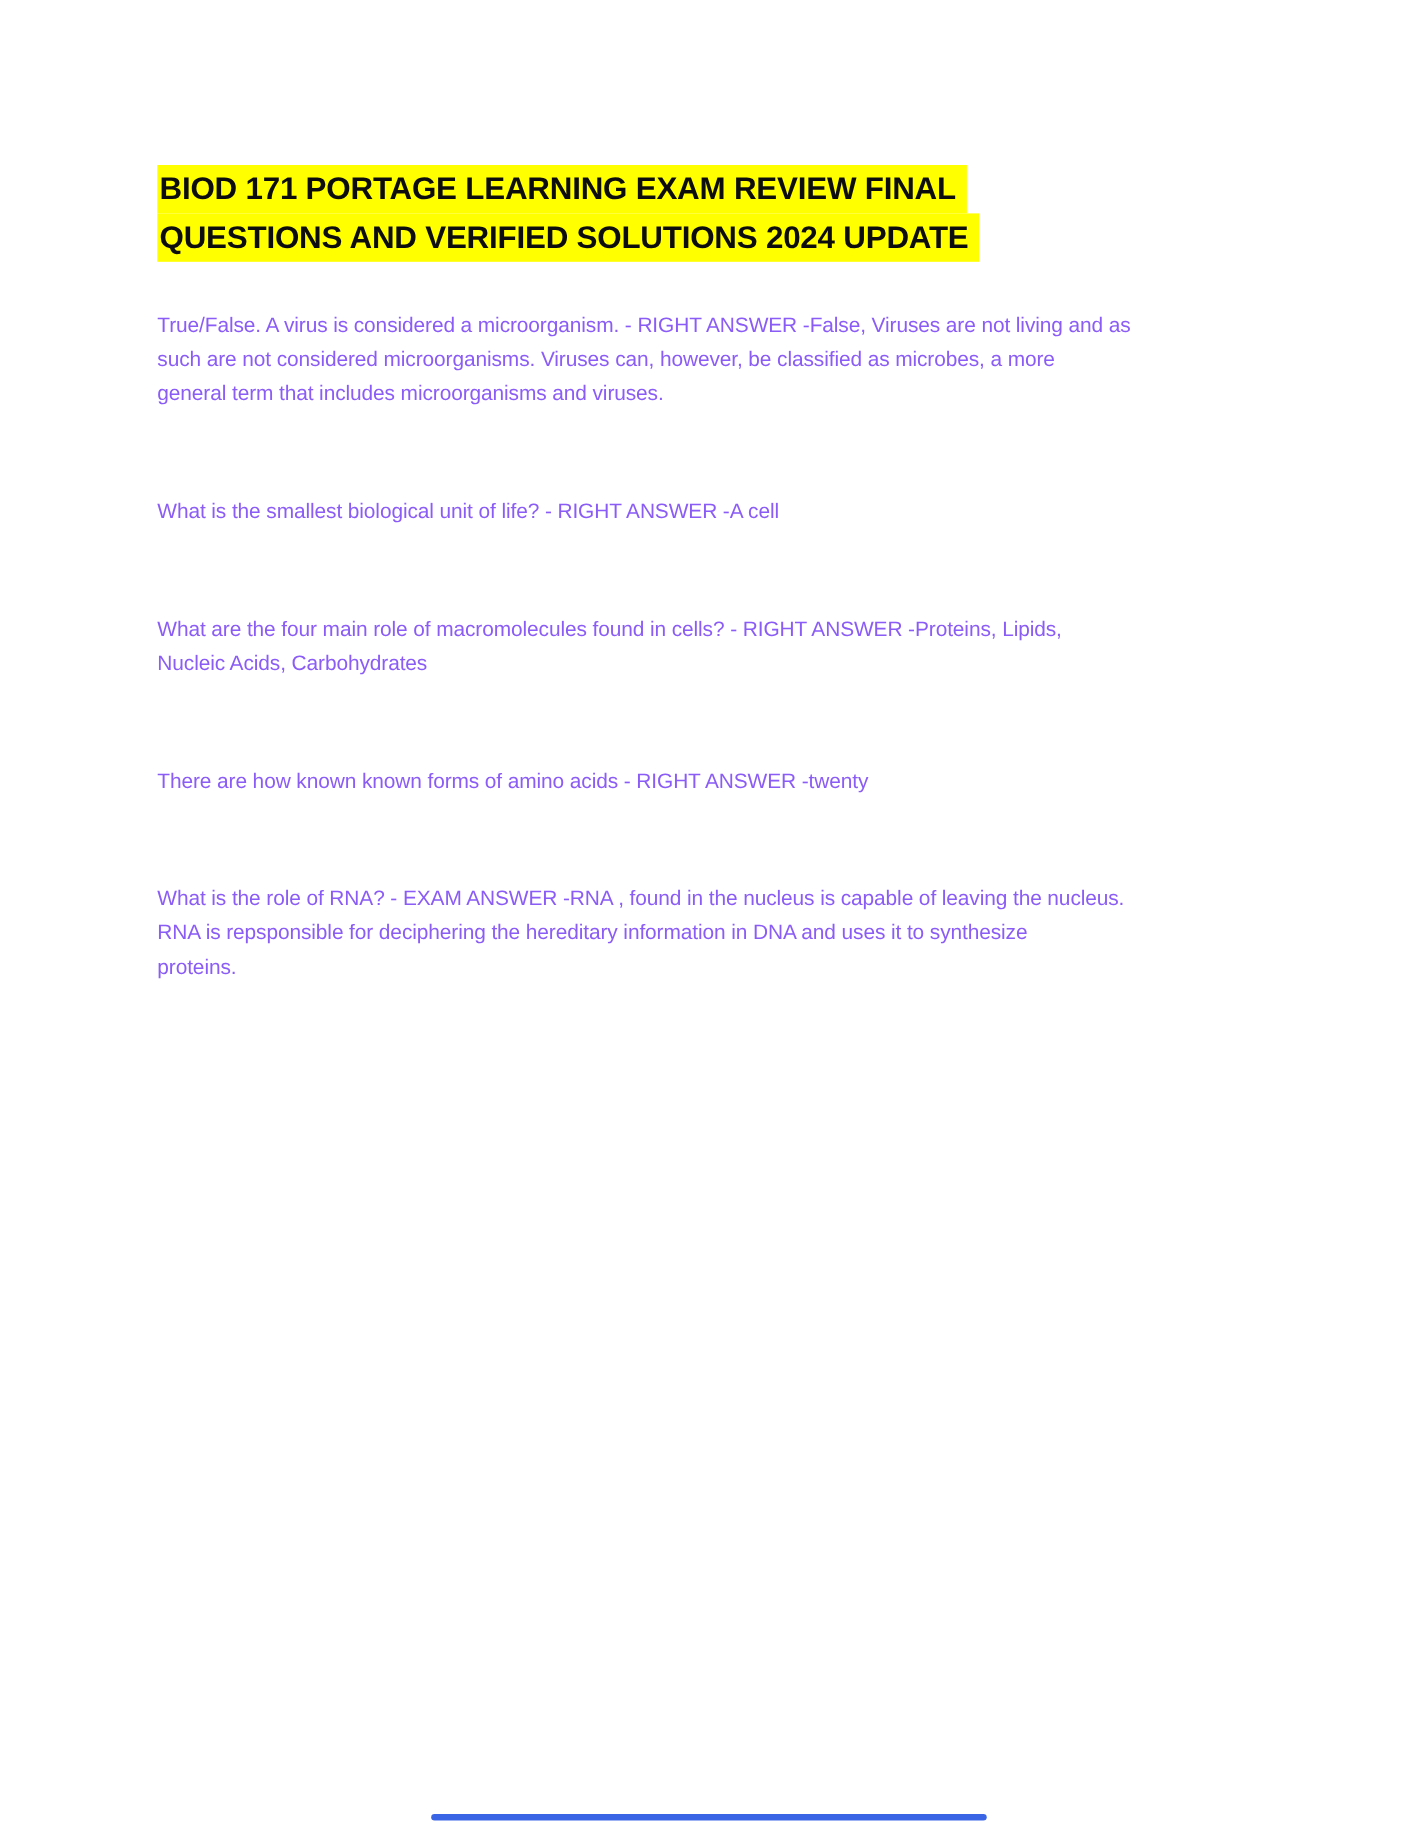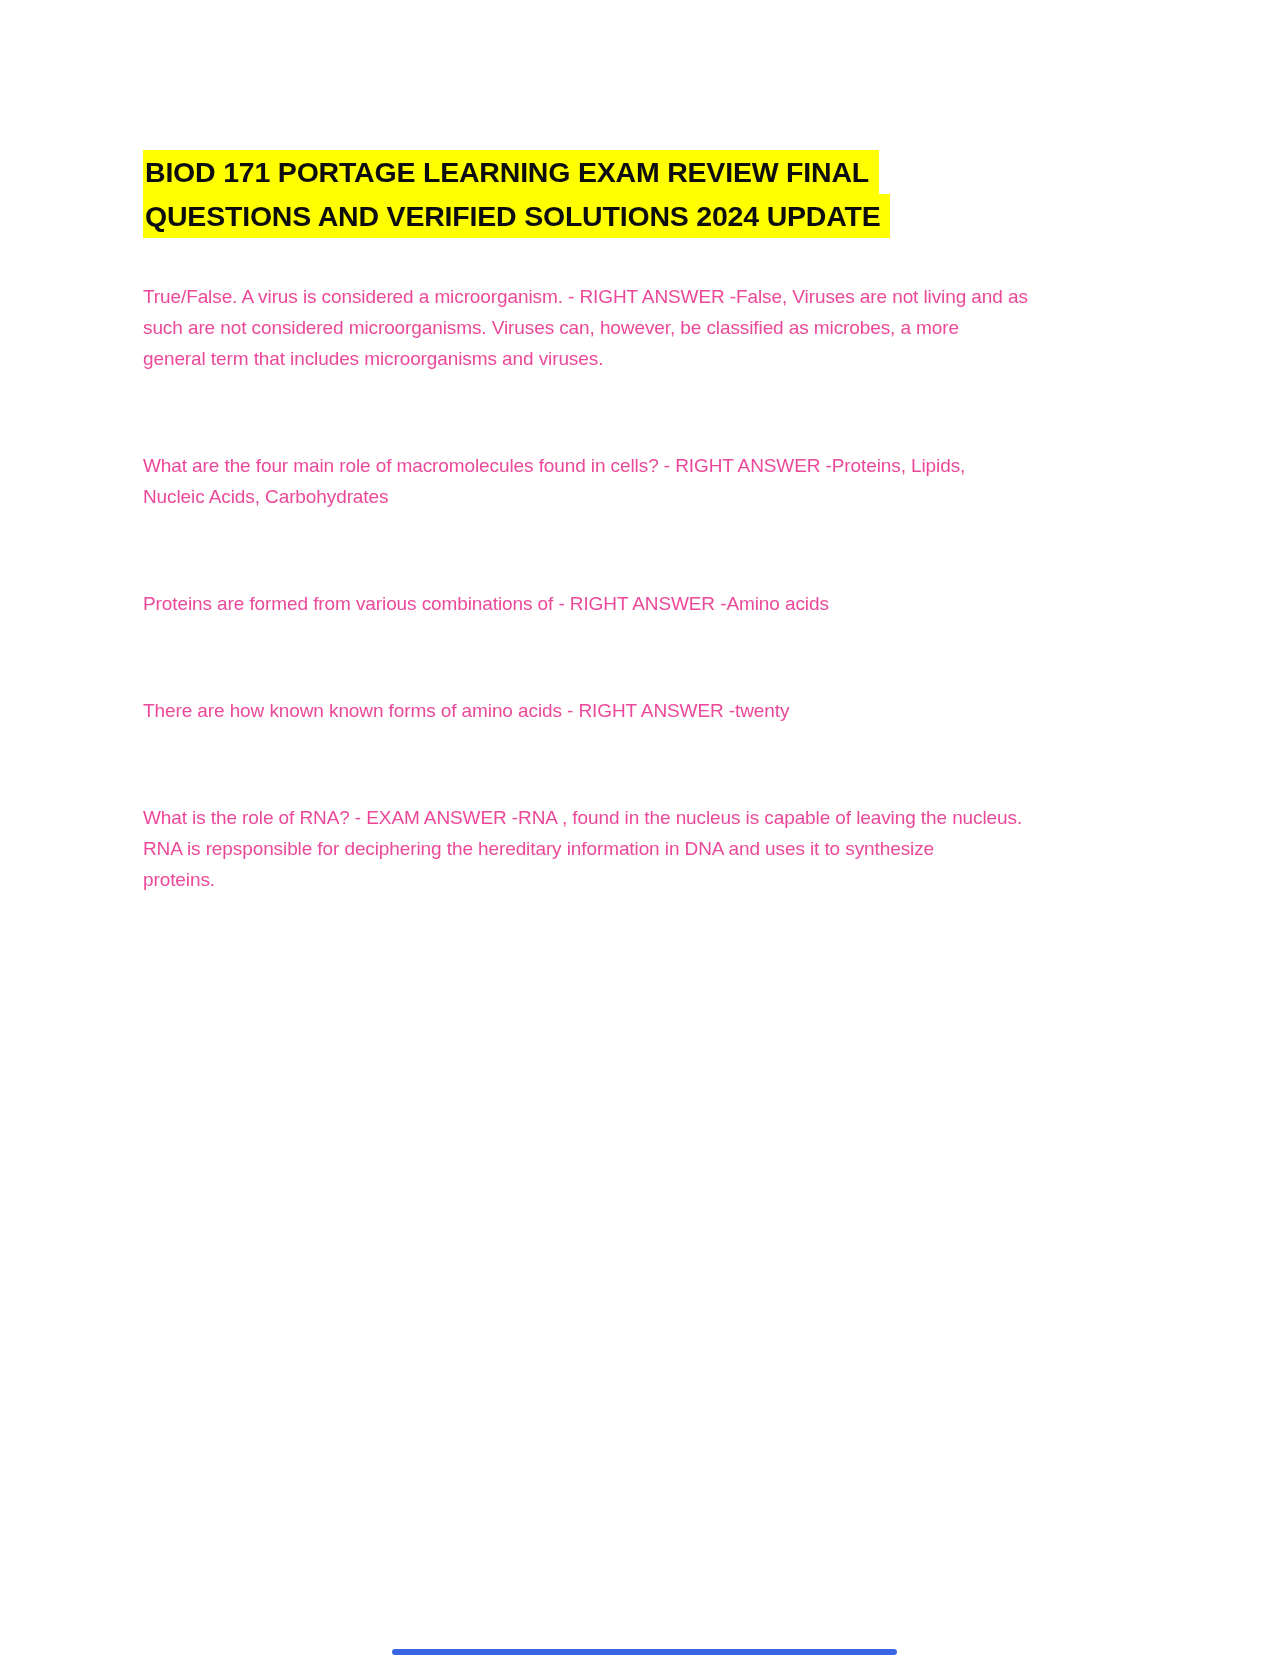--- a/index.html
+++ b/index.html
@@ -30,21 +30,21 @@
     color: inherit;
     white-space: pre-line;
     padding: 6px 10px 6px 2px;
     -webkit-box-decoration-break: clone;
     box-decoration-break: clone;
   }
   .qa {
     margin: 0 0 76px 0;
     font-size: 19px;
     line-height: 31px;
-    color: #ec4899;
+    color: #8b5cf6;
     letter-spacing: -0.1px;
     white-space: pre-line;
   }
   .hscroll-thumb {
     position: absolute;
     left: 392px;
     bottom: 1px;
     width: 505px;
     height: 6px;
     border-radius: 3px;
@@ -57,25 +57,25 @@
 <div class="page">
   <div class="content">
 
     <h1 class="title"><mark>BIOD 171 PORTAGE LEARNING EXAM REVIEW FINAL
 QUESTIONS AND VERIFIED SOLUTIONS 2024 UPDATE</mark></h1>
 
     <p class="qa">True/False. A virus is considered a microorganism. - RIGHT ANSWER -False, Viruses are not living and as
 such are not considered microorganisms. Viruses can, however, be classified as microbes, a more
 general term that includes microorganisms and viruses.</p>
 
+    <p class="qa">What is the smallest biological unit of life? - RIGHT ANSWER -A cell</p>
 
     <p class="qa">What are the four main role of macromolecules found in cells? - RIGHT ANSWER -Proteins, Lipids,
 Nucleic Acids, Carbohydrates</p>
 
-    <p class="qa">Proteins are formed from various combinations of - RIGHT ANSWER -Amino acids</p>
 
     <p class="qa">There are how known known forms of amino acids - RIGHT ANSWER -twenty</p>
 
 
 
     <p class="qa">What is the role of RNA? - EXAM ANSWER -RNA , found in the nucleus is capable of leaving the nucleus.
 RNA is repsponsible for deciphering the hereditary information in DNA and uses it to synthesize
 proteins.</p>
 
 

